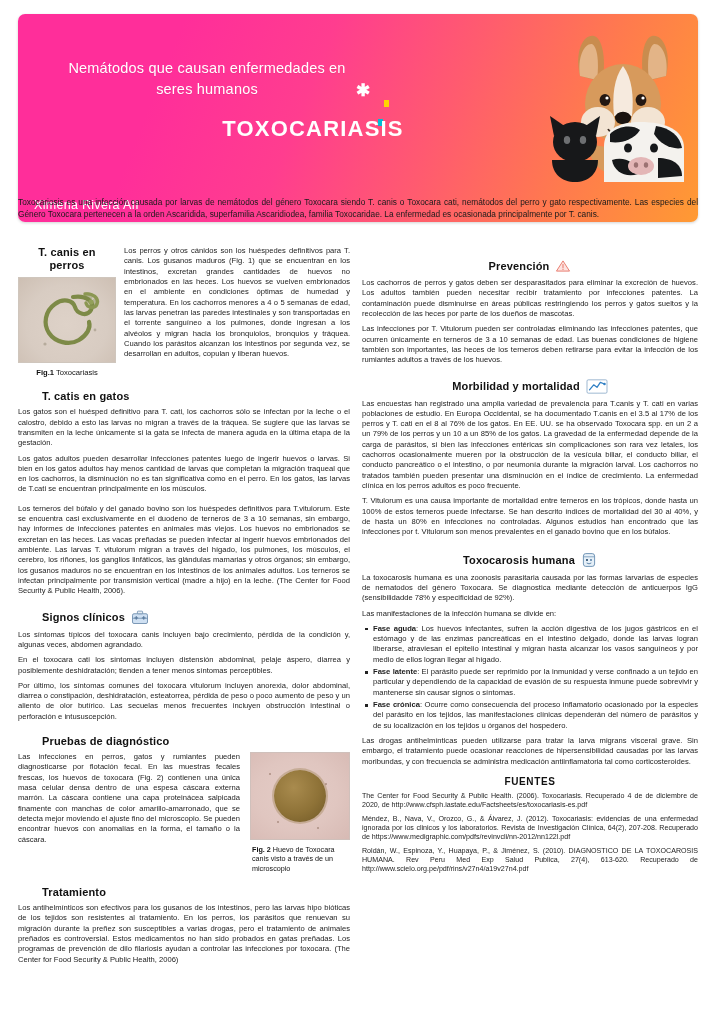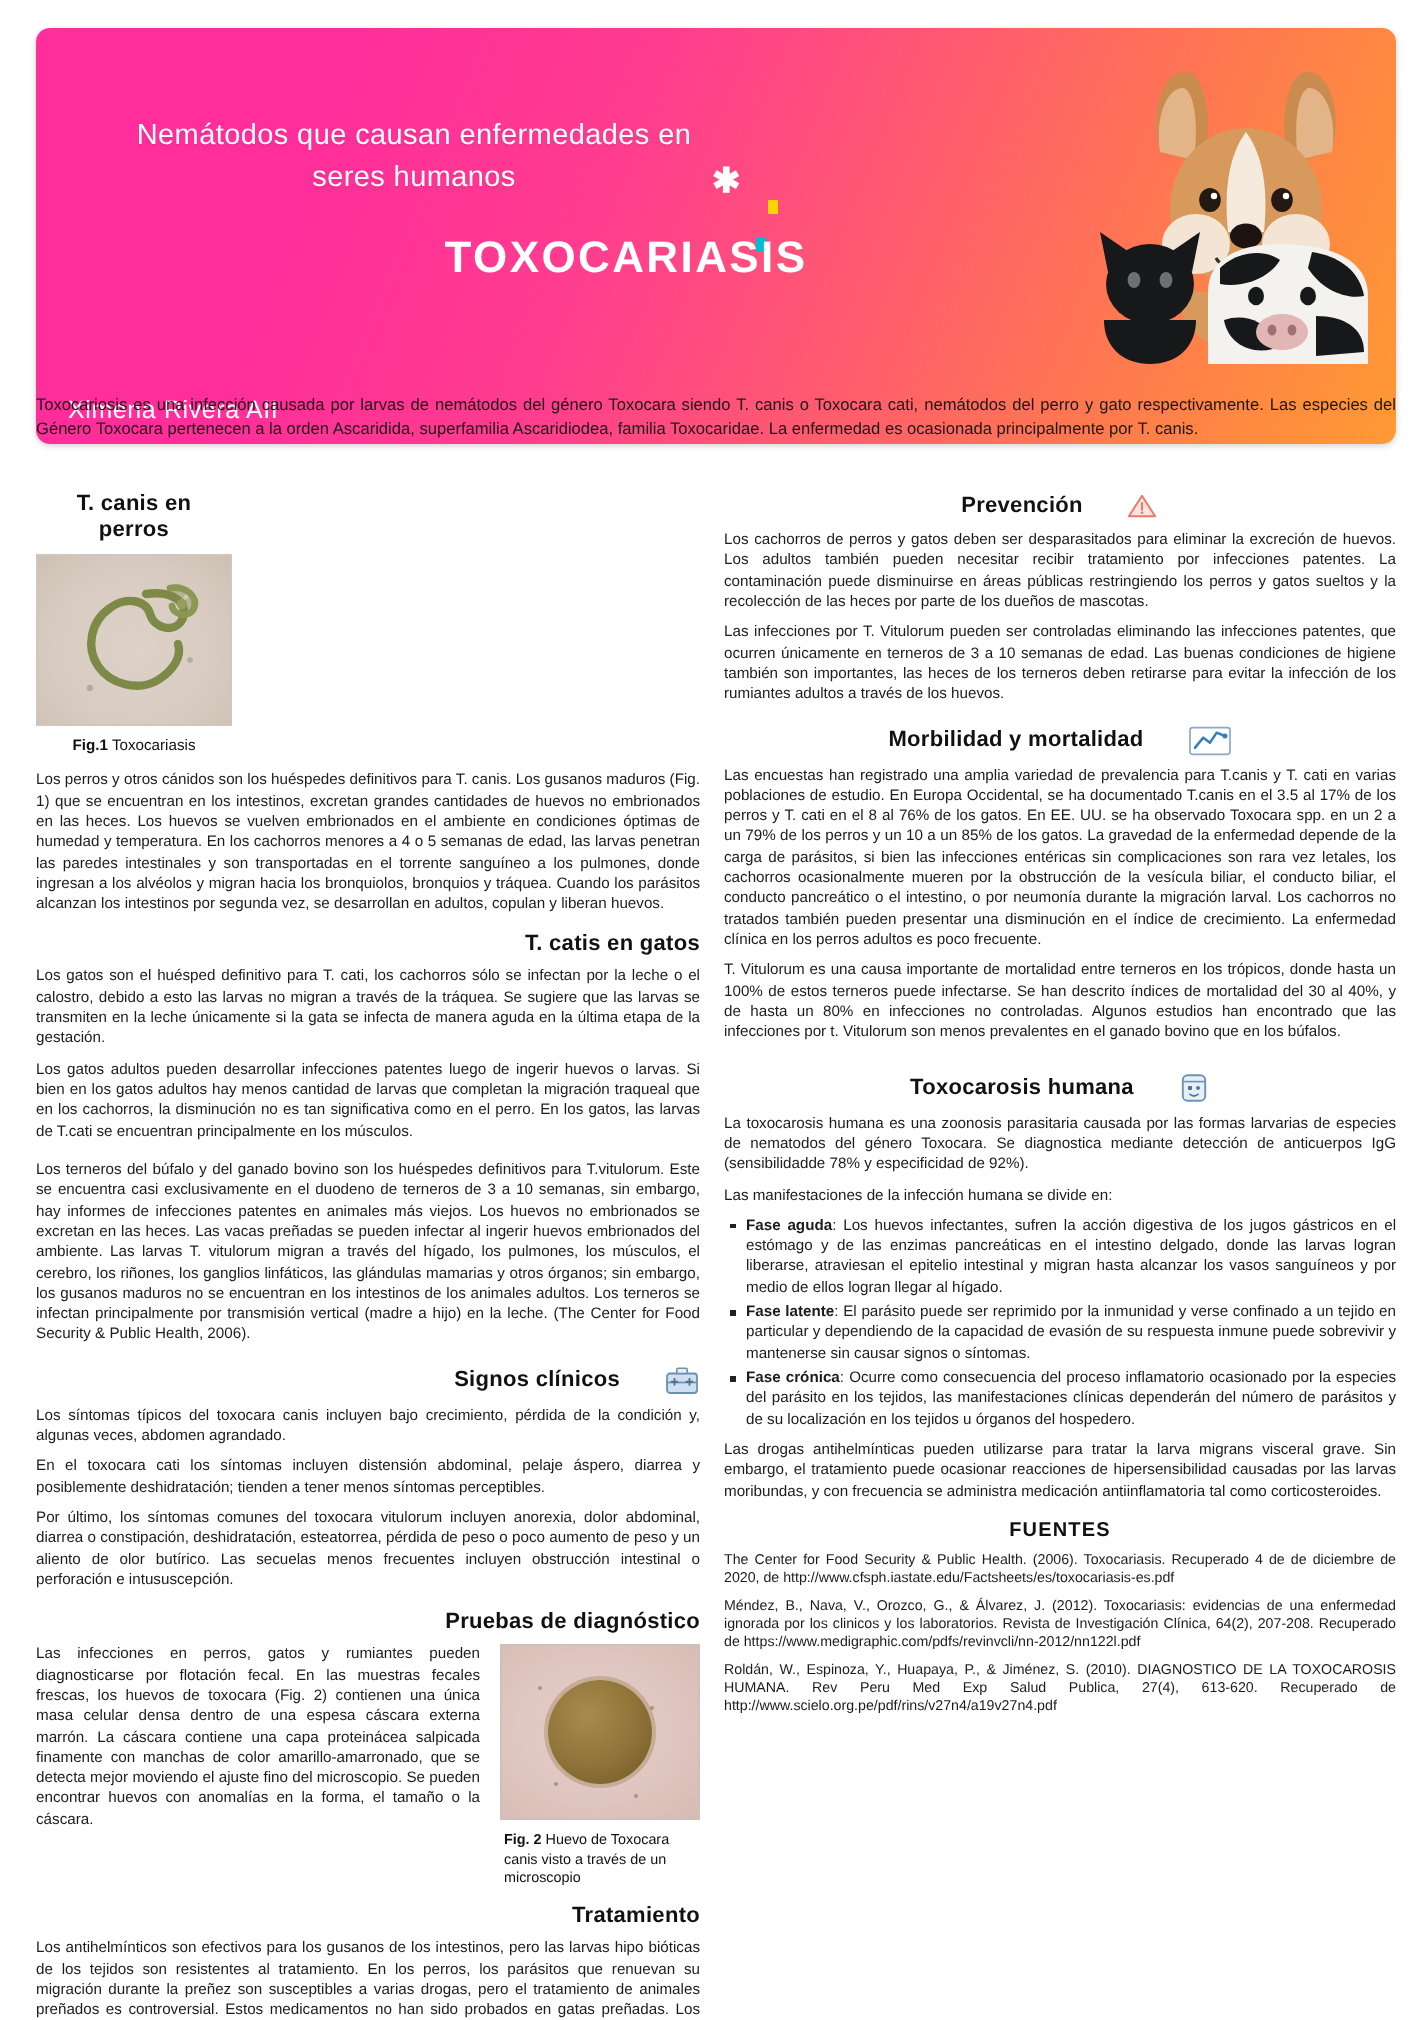--- a/index.html
+++ b/index.html
@@ -74,37 +74,37 @@
     text-align: justify;
   }
 
   
   .col-left  { position: absolute; left: 18px;  top: 246px; width: 332px; }
   .col-right { position: absolute; left: 362px; top: 246px; width: 336px; }
 
   .sec { margin-bottom: 9px; }
   .sec-head {
     display: flex; align-items: center; justify-content: center;
-    gap: 22px; margin-bottom: 5px;
-  }
-  .sec-head.left-al { justify-content: flex-end; padding-left: 24px; }
+    gap: 6px; margin-bottom: 5px; margin-top: 13px;
+  }
+  .sec-head.left-al { justify-content: flex-start; padding-left: 24px; }
   .sec-title {
     font-size: 11px; font-weight: bold; color: #111;
     letter-spacing: .15px;
   }
   .sec-title.two-line { text-align: center; line-height: 1.15; }
   p.body {
     font-size: 7.6px; line-height: 1.36; color: #1c1c1c;
     text-align: justify; margin-bottom: 5px;
   }
   p.body:last-child { margin-bottom: 0; }
   .tight { margin-bottom: 0; }
 
   
-  .fig1-row { display: flex; gap: 8px; align-items: flex-start; flex-direction: column; }
+  .fig1-row { display: flex; gap: 8px; align-items: flex-start; }
   .fig1-block { width: 98px; flex: 0 0 98px; text-align: center; }
   .fig1-img {
     width: 98px; height: 86px; border: 1px solid #cfc6bd;
     background:
       radial-gradient(circle at 72% 22%, rgba(150,160,110,.55) 0 4px, transparent 5px),
       radial-gradient(circle at 80% 28%, rgba(140,150,100,.45) 0 3px, transparent 4px),
       radial-gradient(ellipse at 50% 55%, #ded2c8 0%, #d8ccc2 60%, #cdbfb3 100%);
       position: relative; overflow: hidden;
   }
   .worm {

